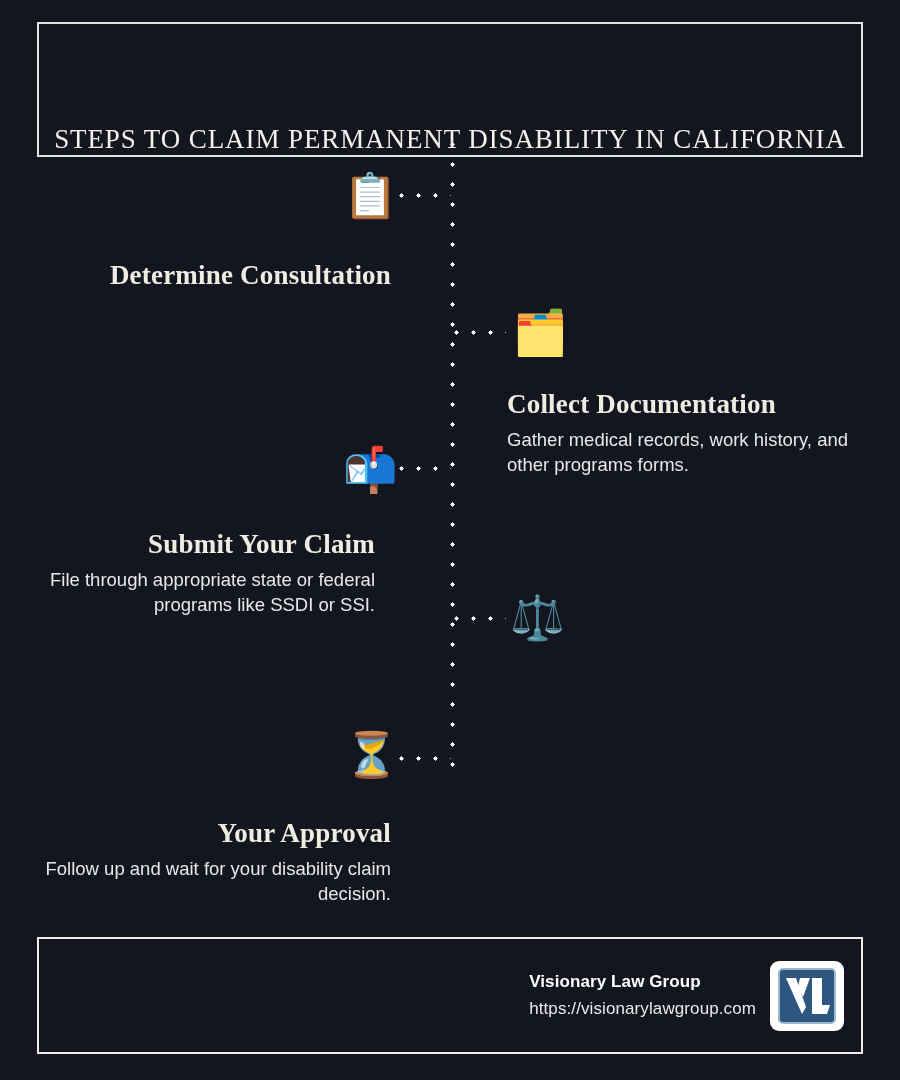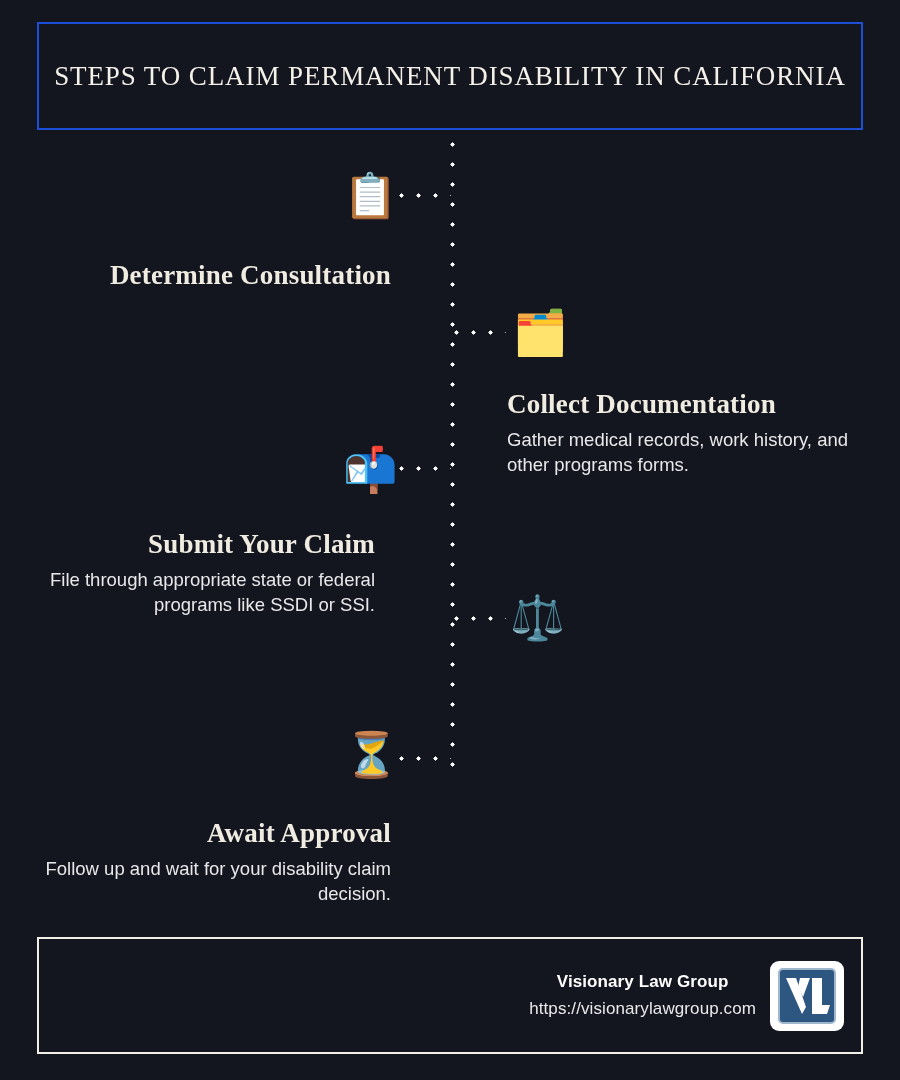--- a/index.html
+++ b/index.html
@@ -22,25 +22,25 @@
     height: 1080px;
     background: #14161f;
   }
 
   
   .title-box {
     position: absolute;
     left: 37px;
     top: 22px;
     width: 826px;
-    height: 108px;
-    border: 2px solid #1d4ed8;
+    height: 135px;
+    border: 2px solid #e5e5e5;
     box-sizing: border-box;
     display: flex;
-    align-items: center;
+    align-items: flex-end;
     justify-content: center;
   }
   .title-text {
     font-family: "Liberation Serif", "DejaVu Serif", serif;
     font-size: 27px;
     letter-spacing: 0.9px;
     color: #f4f1ea;
     text-align: center;
     white-space: nowrap;
     font-weight: 400;
@@ -117,21 +117,21 @@
   .footer-inner {
     position: absolute;
     right: 17px;
     top: 50%;
     transform: translateY(-50%);
     display: flex;
     align-items: center;
     gap: 14px;
   }
   .footer-text {
-    text-align: center;
+    text-align: left;
   }
   .footer-brand {
     font-family: "Liberation Sans", sans-serif;
     font-size: 17px;
     font-weight: 700;
     color: #ffffff;
     letter-spacing: 0.1px;
     margin-bottom: 7px;
   }
   .footer-url {
@@ -185,21 +185,21 @@
   <div class="step-icon" style="left:343px; top:442px;">📬</div>
   <div class="step left" style="left:15px; top:529px; width:360px;">
     <div class="step-title">Submit Your Claim</div>
     <div class="step-desc">File through appropriate state or federal programs like SSDI or SSI.</div>
   </div>
 
   <div class="step-icon" style="left:510px; top:590px;">⚖️</div>
 
   <div class="step-icon" style="left:344px; top:727px;">⏳</div>
   <div class="step left" style="left:31px; top:818px; width:360px;">
-    <div class="step-title">Await Approval</div>
+    <div class="step-title">Your Approval</div>
     <div class="step-desc">Follow up and wait for your disability claim decision.</div>
   </div>
 
   <div class="footer-box">
     <div class="footer-inner">
       <div class="footer-text">
         <div class="footer-brand">Visionary Law Group</div>
         <div class="footer-url">https://visionarylawgroup.com</div>
       </div>
       <div class="logo-card">

